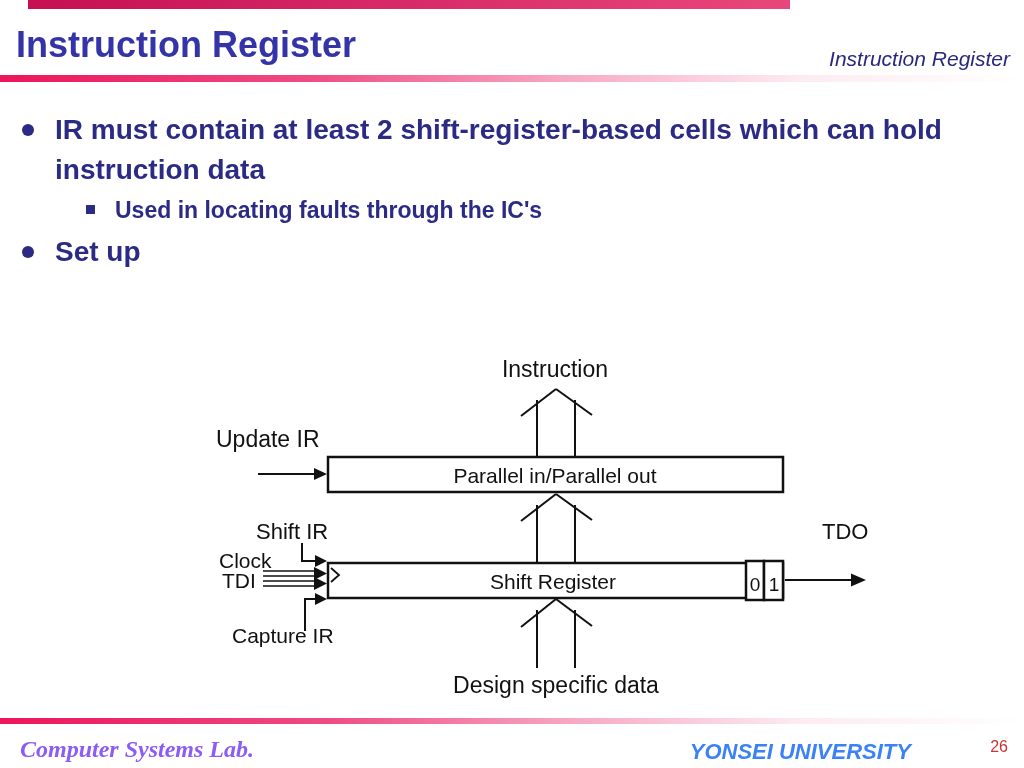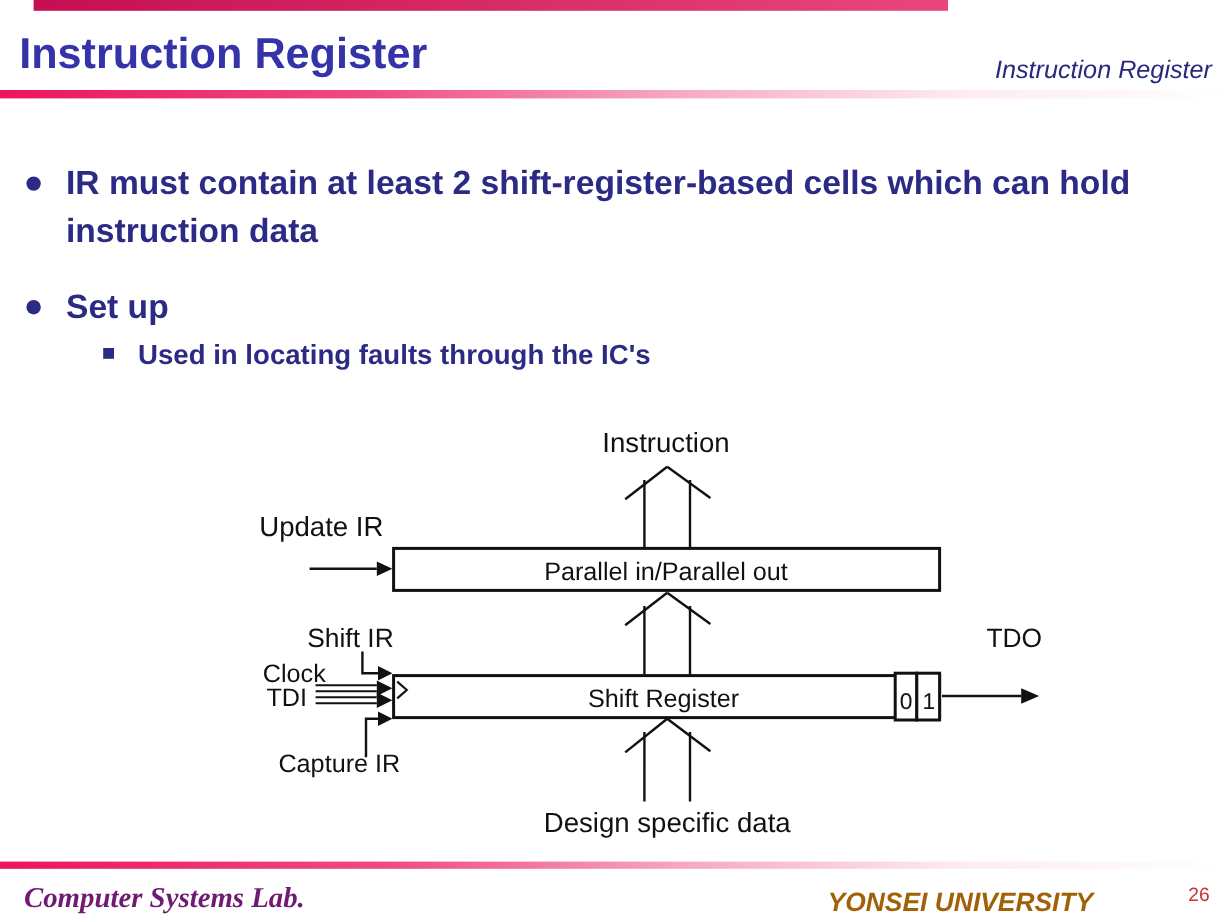--- a/index.html
+++ b/index.html
@@ -13,21 +13,21 @@
   
   .page-title { position:absolute; left:16px; top:24px; margin:0;
                 font-size:36px; font-weight:bold; color:#3434a8; }
   .header-note { position:absolute; right:14px; top:47px;
                  font-size:21px; font-style:italic; color:#28287e; }
   .header-rule { position:absolute; left:0; top:75px; width:1024px; height:7px;
                  background:linear-gradient(to right,#ec155a 0%,#ef4b82 30%,#f7a8c3 55%,#fdebf1 78%,#ffffff 100%); }
 
   
   .content { position:absolute; left:20px; top:110px; width:980px; color:#2b2b85; }
-  .bullet { display:flex; margin-bottom:3px;margin-top:23px; }
+  .bullet { display:flex; margin-bottom:3px; }
   .bullet .dot { flex:0 0 auto; width:12px; height:12px; border-radius:50%;
                  background:#2b2b85; margin:14px 21px 0 2px; }
   .bullet .btext { font-size:28px; font-weight:bold; line-height:1.42; max-width:920px; }
   .bullet.l2 { margin:4px 0 6px 66px; }
   .bullet.l2 .sq { flex:0 0 auto; width:9px; height:9px; background:#2b2b85;
                    margin:11px 20px 0 0; }
   .bullet.l2 .btext { font-size:23px; }
 
   
   svg.diagram { position:absolute; left:0; top:0; width:1024px; height:768px;
@@ -39,48 +39,48 @@
   svg.diagram text.boxlbl { font-size:21px; }
   svg.diagram text.sm { font-size:21px; }
   svg.diagram text.cell { font-size:19px; }
   svg.diagram .mid { text-anchor:middle; }
 
   
   .footer-rule { position:absolute; left:0; top:718px; width:1024px; height:6px;
                  background:linear-gradient(to right,#ec155a 0%,#ef4b82 32%,#f7a8c3 56%,#fdebf1 78%,#ffffff 100%); }
   .footer-lab { position:absolute; left:20px; top:736px;
                 font-family:"Liberation Serif", serif; font-style:italic; font-weight:bold;
-                font-size:24px; color:#701a75;text-align:right; }
+                font-size:24px; color:#8b5cf6;text-align:right; }
   .footer-univ { position:absolute; right:113px; top:739px;
-                 font-size:22px; font-weight:bold; font-style:italic; color:#a16207; }
+                 font-size:22px; font-weight:bold; font-style:italic; color:#3b82f6; }
   .footer-page { position:absolute; right:16px; top:738px; font-size:16px; color:#cc3333; }
 </style>
 </head>
 <body>
 
 <div class="slide">
 
   <div class="top-bar"></div>
 
   <h1 class="page-title">Instruction Register</h1>
   <div class="header-note">Instruction Register</div>
   <div class="header-rule"></div>
 
   <div class="content">
     <div class="bullet l1">
       <span class="dot"></span>
       <span class="btext">IR must contain at least 2 shift-register-based cells which can hold instruction data</span>
     </div>
+    <div class="bullet l2">
+      <span class="sq"></span>
+      <span class="btext">Used in locating faults through the IC's</span>
+    </div>
     <div class="bullet l1">
       <span class="dot"></span>
       <span class="btext">Set up</span>
-    </div>
-    <div class="bullet l2">
-      <span class="sq"></span>
-      <span class="btext">Used in locating faults through the IC's</span>
     </div>
   </div>
 
   <svg class="diagram" viewBox="0 0 1024 768">
 
     <g class="stroke" stroke-width="2">
       <line x1="537" y1="400" x2="537" y2="456"></line>
       <line x1="575" y1="400" x2="575" y2="456"></line>
       <line x1="556" y1="389" x2="521" y2="416"></line>
       <line x1="556" y1="389" x2="592" y2="415"></line>

